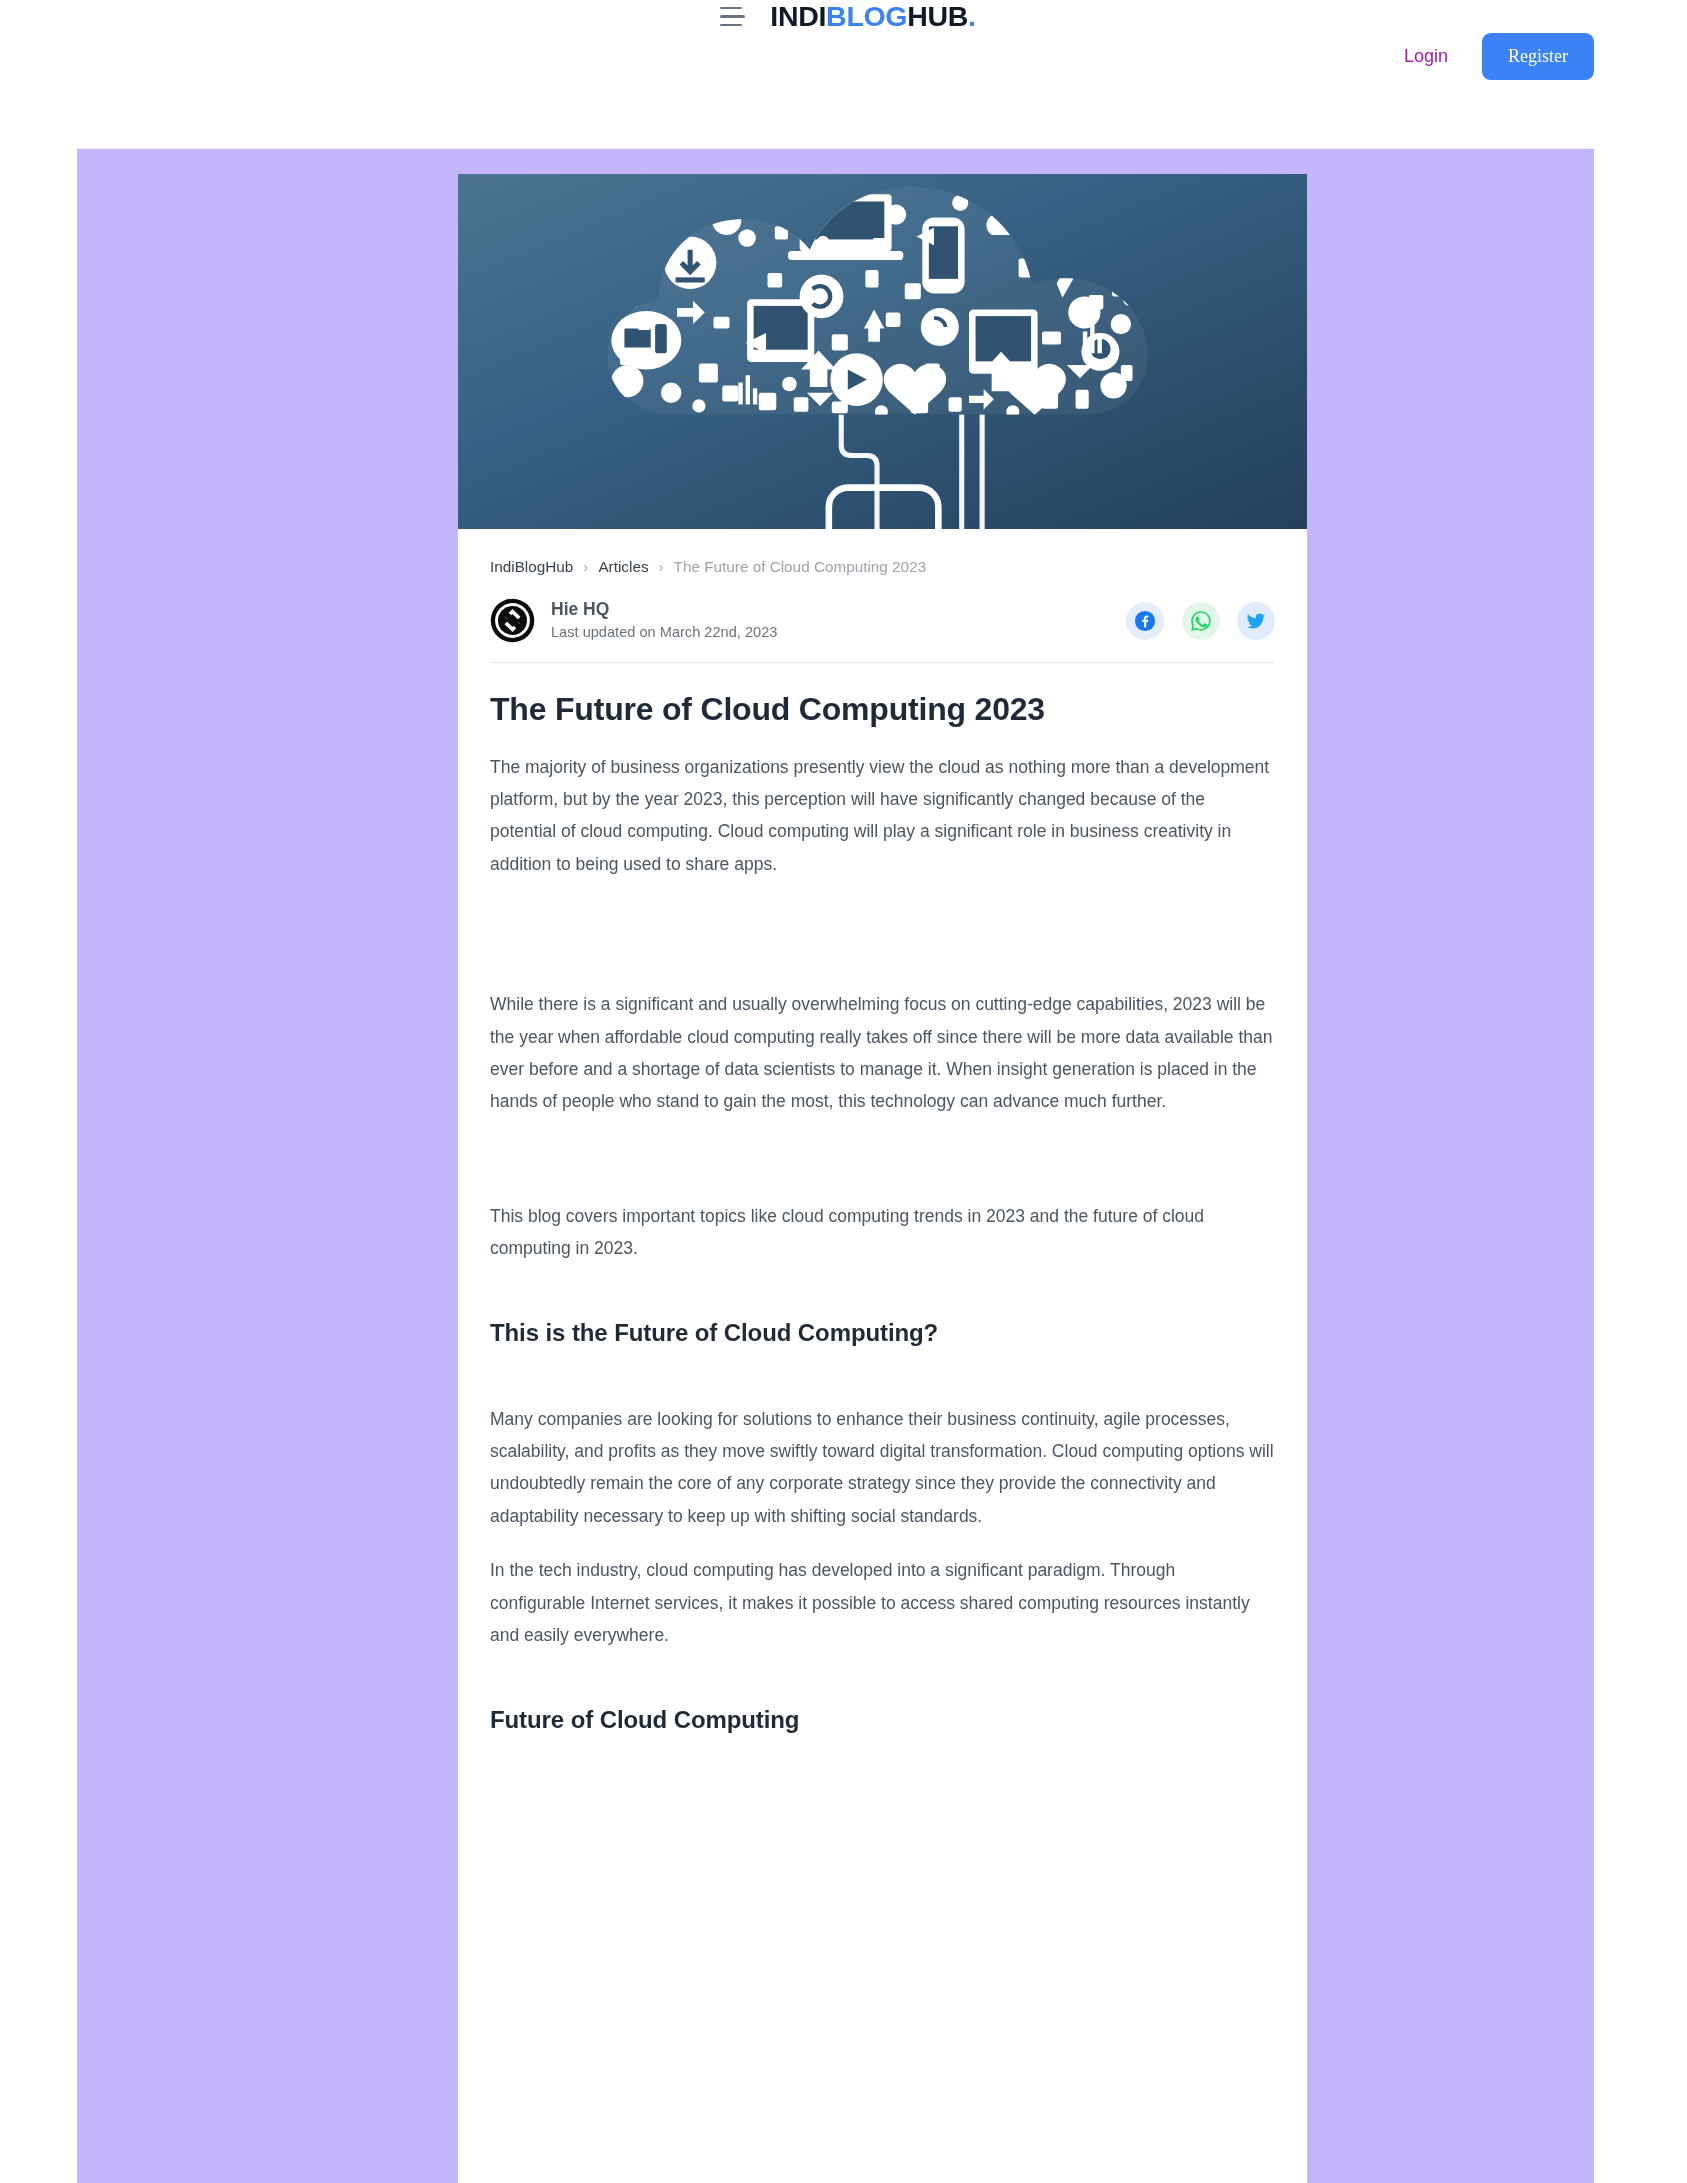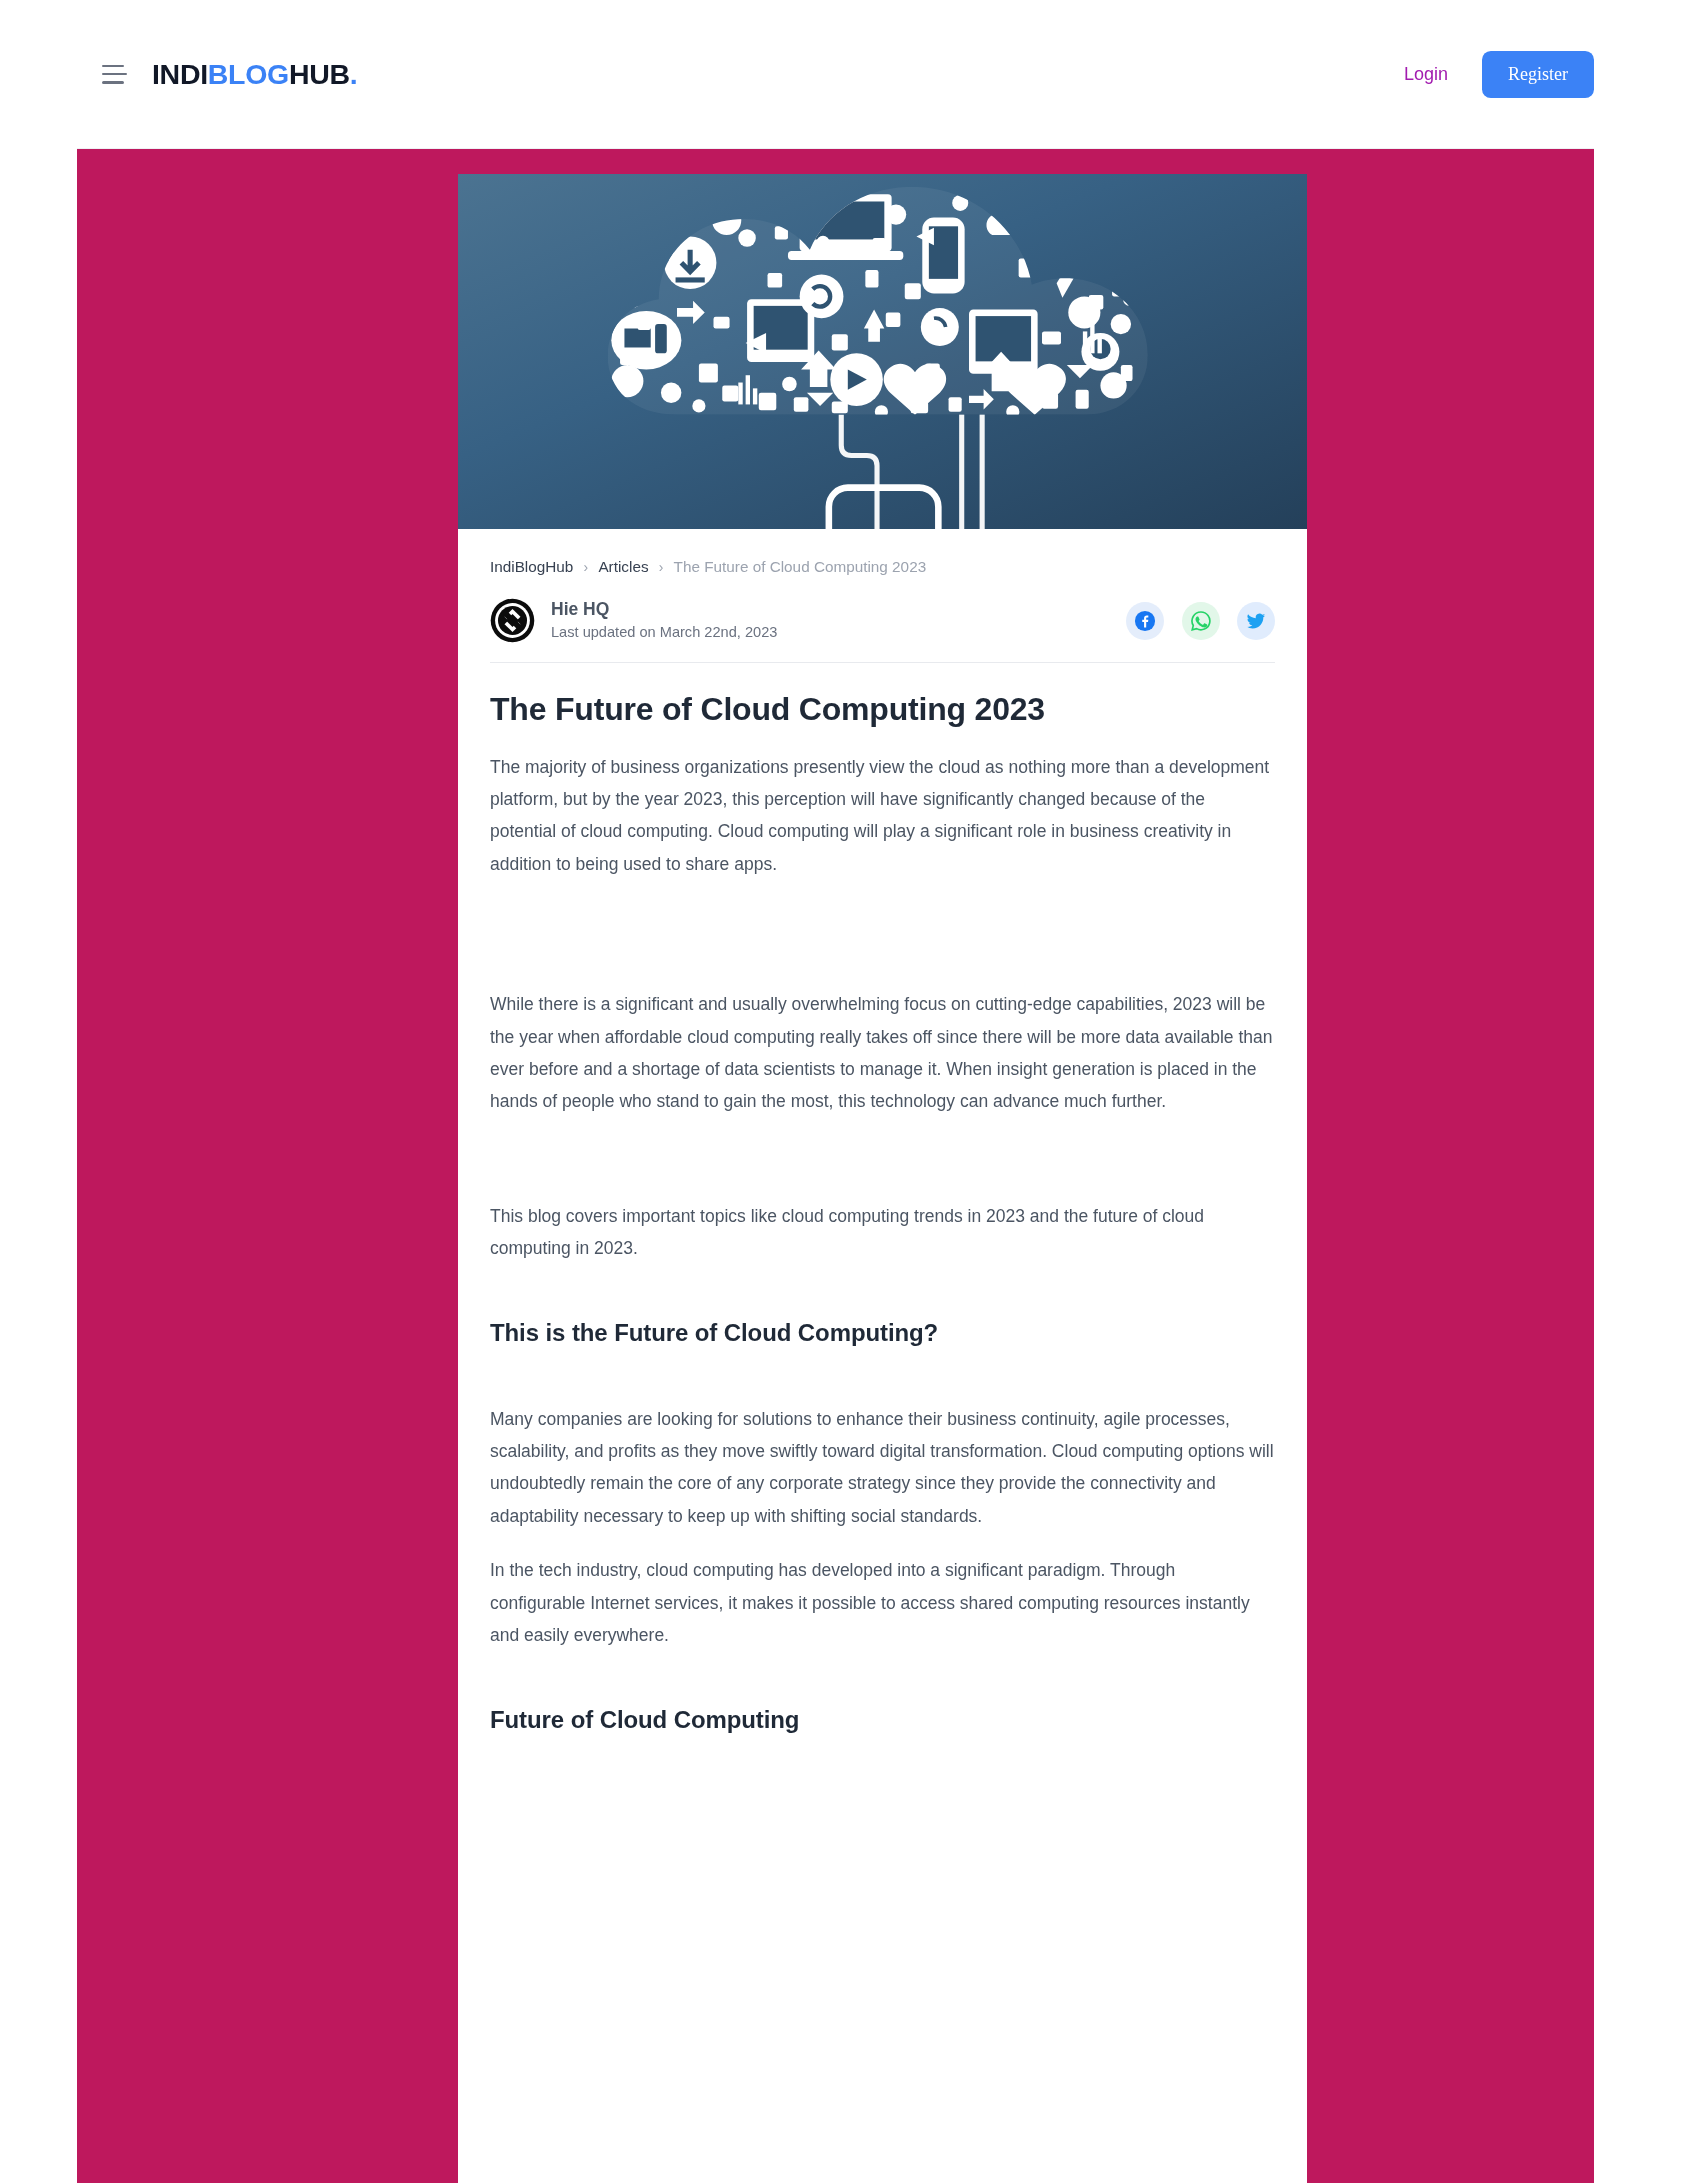--- a/index.html
+++ b/index.html
@@ -14,20 +14,21 @@
 
   
   .site-header {
     position: relative;
     width: 100%;
     height: 148px;
     background: #ffffff;
     display: flex;
     align-items: center;
     padding: 0 93px 0 102px;
+    flex-direction: column;
   }
   .header-left {
     display: flex;
     align-items: center;
     gap: 25px;
   }
   .hamburger {
     width: 25px;
     height: 19px;
     display: flex;
@@ -86,21 +87,21 @@
     position: relative;
     width: 1687px;
     height: 2035px;
     background: #ffffff;
     padding: 0 93px 0 77px;
   }
   .content-shell {
     position: relative;
     width: 1517px;
     min-height: 2035px;
-    background: #be185d;
+    background: #c4b5fd;
     border-top: 0.7px solid #eef1f5;
   }
 
   
   .article-card {
     position: absolute;
     left: 381px;
     top: 25px;
     width: 849px;
     min-height: 2014px;

